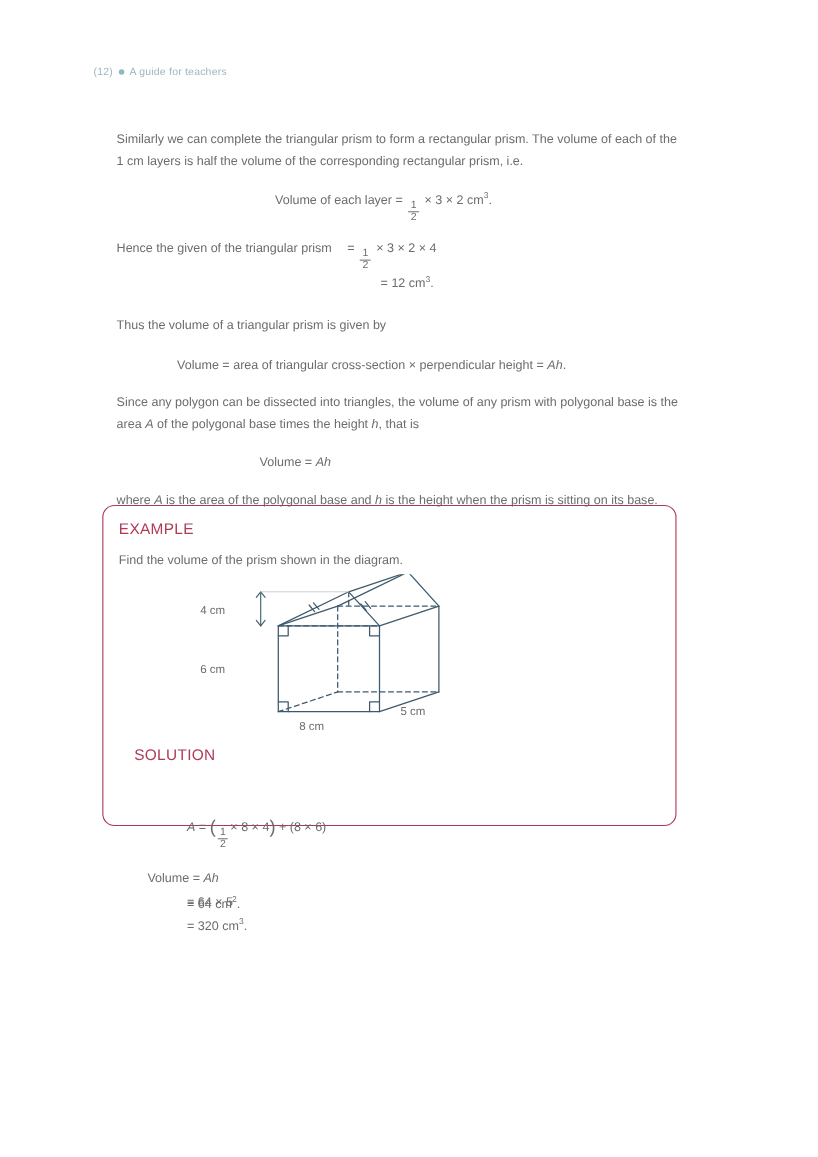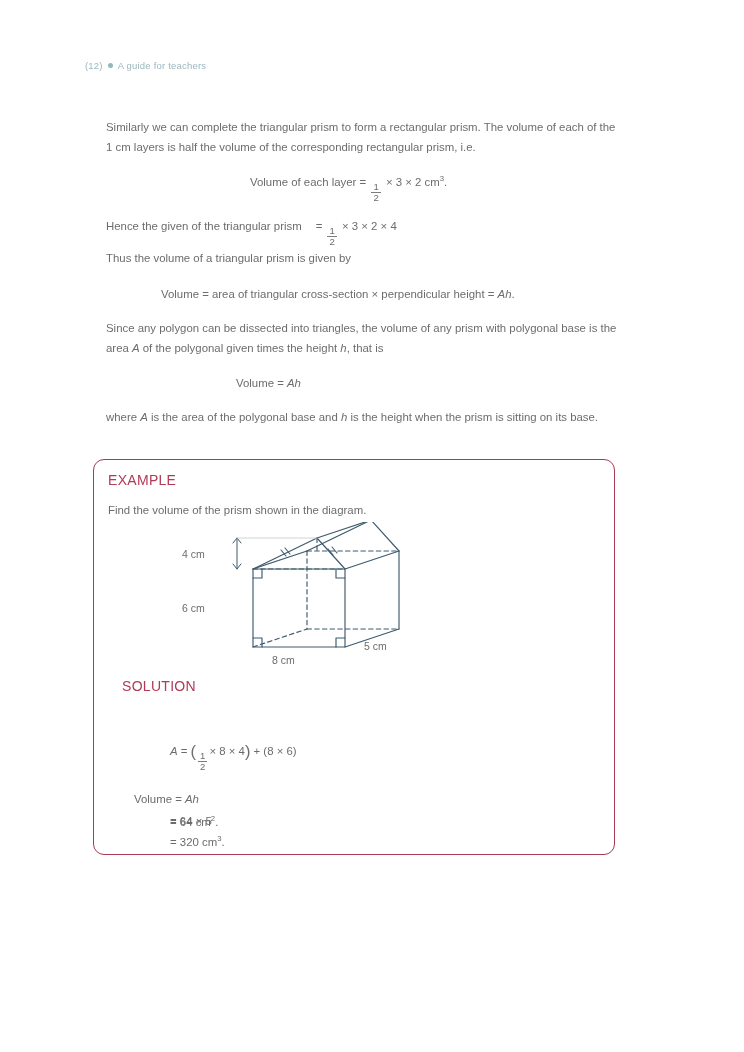--- a/index.html
+++ b/index.html
@@ -84,21 +84,21 @@
   }
   .hang .lhs { white-space: nowrap; }
   .hang .rhs { margin-left: 14px; white-space: nowrap; }
 
   
   .example-box {
     position: absolute;
     left: 93px;
     top: 459px;
     width: 522px;
-    height: 396px;
+    height: 292px;
     border: 1.3px solid #a83a52;
     border-radius: 11px;
     box-sizing: border-box;
   }
   .box-head {
     position: absolute;
     font-size: 14px;
     color: #b03a57;
     letter-spacing: .3px;
   }
@@ -169,28 +169,31 @@
     <span class="rhs">
       <span>=</span>
       <span class="frac">
         <span class="num">1</span>
         <span class="den">2</span>
       </span>
       <span>× 3 × 2 × 4</span>
     </span>
   </div>
 
+  <div class="eq" style="padding-left:240px; margin-bottom:18px;">
+    <span>= 12 cm</span><sup>3</sup><span>.</span>
+  </div>
 
   <p class="para">Thus the volume of a triangular prism is given by</p>
 
   <div class="eq eq-indent-2">
     <span>Volume = area of triangular cross-section × perpendicular height = </span><i>Ah</i><span>.</span>
   </div>
 
-  <p class="para"><span>Since any polygon can be dissected into triangles, the volume of any prism with polygonal base is the area </span><i>A</i><span> of the polygonal given times the height </span><i>h</i><span>, that is</span></p>
+  <p class="para"><span>Since any polygon can be dissected into triangles, the volume of any prism with polygonal base is the area </span><i>A</i><span> of the polygonal base times the height </span><i>h</i><span>, that is</span></p>
 
   <div class="eq eq-indent-3">
     <span>Volume = </span><i>Ah</i>
   </div>
 
   <p class="para"><span>where </span><i>A</i><span> is the area of the polygonal base and </span><i>h</i><span> is the height when the prism is sitting on its base.</span></p>
 
 </div>
 
 <div class="example-box">

